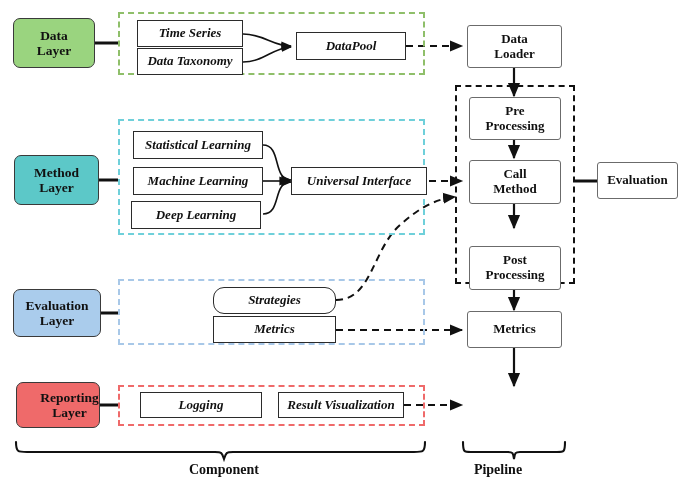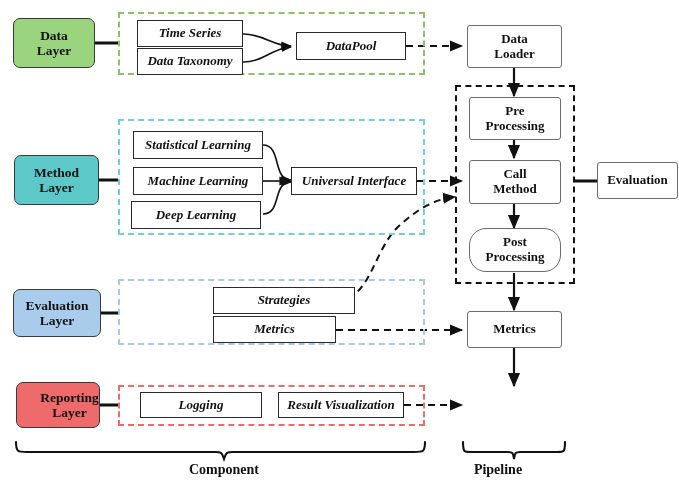--- a/index.html
+++ b/index.html
@@ -161,40 +161,40 @@
   <div class="node comp-box" style="left:137px; top:48px; width:106px; height:27px;">Data Taxonomy</div>
 
   <div class="node comp-box" style="left:296px; top:32px; width:110px; height:28px;">DataPool</div>
 
   <div class="node comp-box" style="left:133px; top:131px; width:130px; height:28px;">Statistical Learning</div>
 
   <div class="node comp-box" style="left:133px; top:167px; width:130px; height:28px;">Machine Learning</div>
 
   <div class="node comp-box" style="left:131px; top:201px; width:130px; height:28px;">Deep Learning</div>
 
-  <div class="node comp-box" style="left:291px; top:167px; width:126px; height:28px;">Universal Interface</div>
-
-  <div class="node comp-box" style="left:213px; top:287px; width:142px; height:27px;">Strategies</div>
+  <div class="node comp-box" style="left:291px; top:167px; width:136px; height:28px;">Universal Interface</div>
+
+  <div class="node comp-box" style="left:213px; top:287px; width:123px; height:27px;border-radius:11px;">Strategies</div>
 
   <div class="node comp-box" style="left:213px; top:316px; width:123px; height:27px;">Metrics</div>
 
   <div class="node comp-box" style="left:140px; top:392px; width:122px; height:26px;">Logging</div>
 
   <div class="node comp-box" style="left:278px; top:392px; width:126px; height:26px;font-style:italic;">Result Visualization</div>
 
   <div class="node pipe-box two-line" style="left:467px; top:25px; width:95px; height:43px;">Data
 Loader</div>
 
   <div class="node pipe-box two-line" style="left:469px; top:97px; width:92px; height:43px;">Pre
 Processing</div>
 
   <div class="node pipe-box two-line" style="left:469px; top:160px; width:92px; height:44px;">Call
 Method</div>
 
-  <div class="node pipe-box two-line" style="left:469px; top:228px; width:92px; height:44px;border-radius:17px;">Post
+  <div class="node pipe-box two-line" style="left:469px; top:246px; width:92px; height:44px;">Post
 Processing</div>
 
   <div class="node pipe-box" style="left:467px; top:311px; width:95px; height:37px;">Metrics</div>
 
 
   <div class="node pipe-box" style="left:597px; top:162px; width:81px; height:37px;">Evaluation</div>
 
   <div class="brace-label" style="left:164px; top:462px; width:120px;">Component</div>
 
   <div class="brace-label" style="left:448px; top:462px; width:100px;">Pipeline</div>

